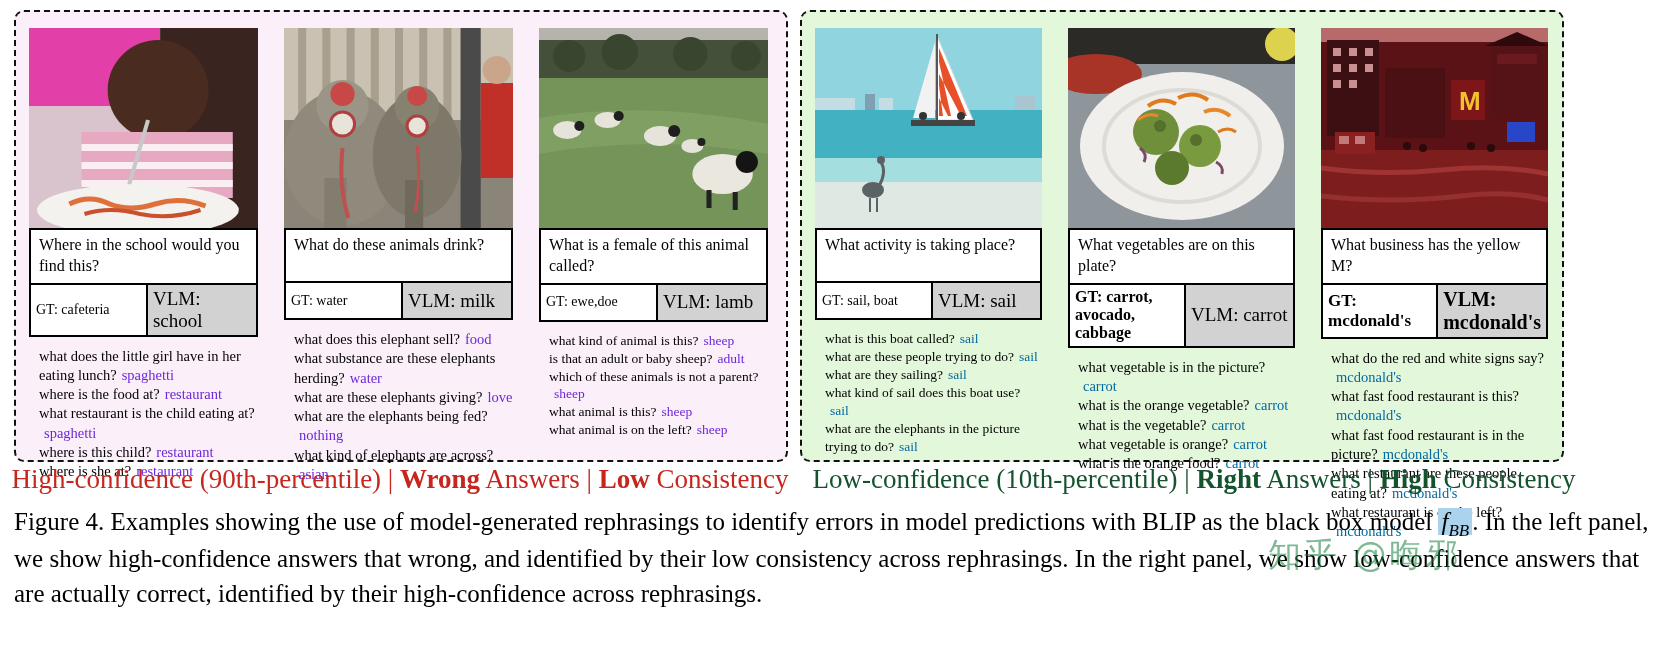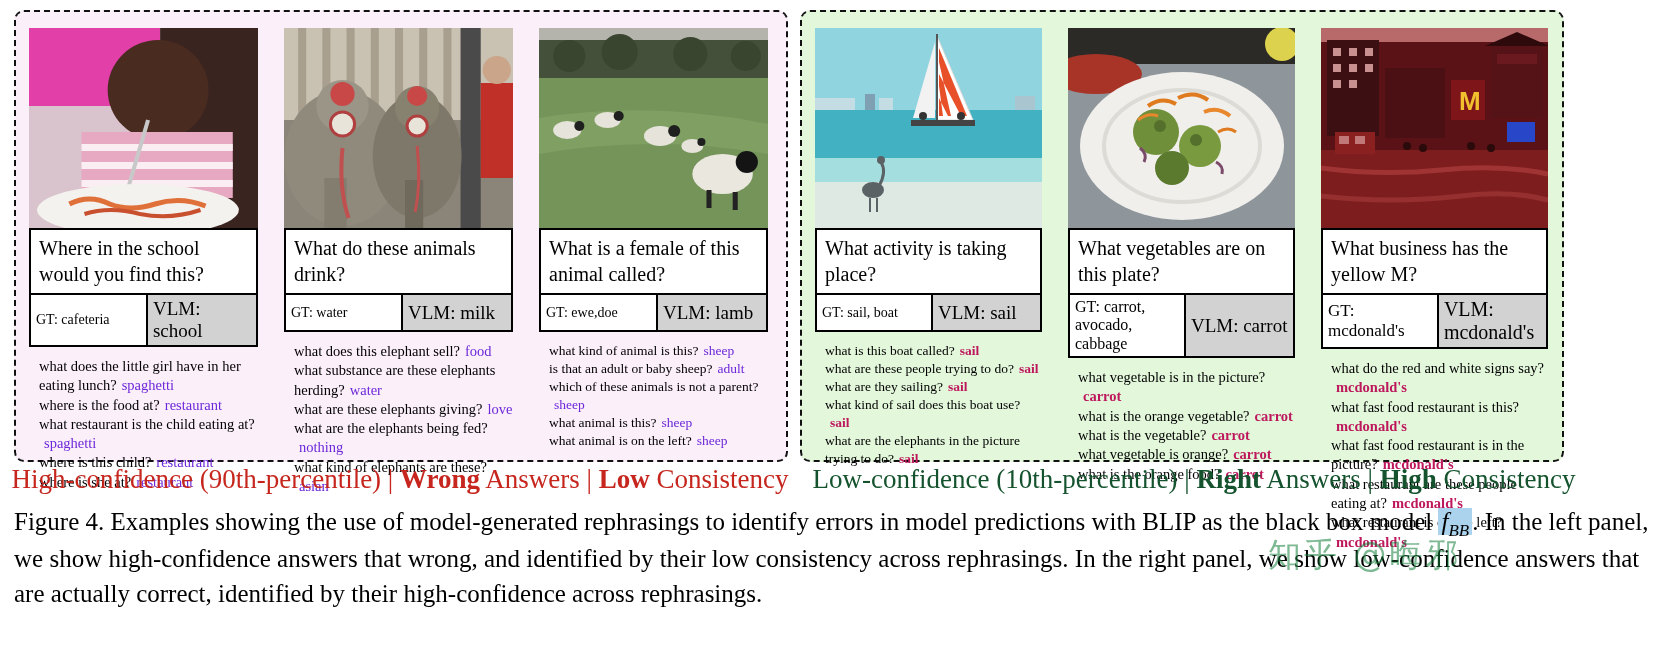--- a/index.html
+++ b/index.html
@@ -8,29 +8,29 @@
     font-family:"Liberation Serif",serif;color:#000;
   }
   .panels{position:absolute;top:10px;left:14px;display:flex;gap:12px;}
   .panel{border:2px dashed #111;border-radius:10px;height:452px;box-sizing:border-box;padding:16px 13px 8px;}
   .panel.left{width:774px;background:#fbeffa;}
   .panel.right{width:764px;background:#e3f7db;}
   .cards{display:flex;gap:26px;}
   .card{width:229px;display:flex;flex-direction:column;}
   .panel.right .card{width:227px;}
   .photo{width:100%;height:200px;display:block;}
-  .qbox{border:2px solid #000;background:#fff;font-size:20px;line-height:1.3;padding:5px 8px 6px;min-height:55px;box-sizing:border-box;}
+  .qbox{border:2px solid #000;background:#fff;font-size:16px;line-height:1.3;padding:5px 8px 6px;min-height:55px;box-sizing:border-box;}
   .gvrow{display:flex;border:2px solid #000;border-top:0;min-height:35px;}
   .gcell{flex:1.07;background:#fff;border-right:2px solid #000;padding:3px 5px;font-size:14px;display:flex;align-items:center;}
   .vcell{flex:1;background:#d2d2d2;padding:3px 5px;font-size:19px;display:flex;align-items:center;}
-  .gcell.small,.vcell.small{font-size:16px;line-height:1.15;}
+  .gcell.small,.vcell.small{font-size:16px;line-height:1.15;font-weight:bold;}
   .rlist{padding:10px 0 0 10px;font-size:14.5px;line-height:1.33;}
   .ra{margin-left:5px;}
   .panel.left .ra{color:#6d28d9;}
-  .panel.right .ra{color:#be185d;font-weight:bold;}
+  .panel.right .ra{color:#0369a1;}
   .labels{position:absolute;top:464px;left:0;width:1668px;display:flex;}
   .plabel{font-size:27px;text-align:center;}
   .plabel b{font-weight:bold;}
   .plabel.red{width:800px;color:#c6261e;}
   .plabel.green{width:788px;color:#14532d;}
   .caption{position:absolute;left:14px;top:505px;width:1646px;font-size:25px;line-height:1.37;}
   .fhl{background:#abd3ee;font-style:italic;padding:0 3px;text-align:right;}
   .fhl sub{font-size:17px;font-style:italic;}
   .watermark{position:absolute;top:533px;left:1268px;font-size:33px;letter-spacing:3px;
     color:#15803d;opacity:.55;font-family:"DejaVu Sans",sans-serif;pointer-events:none;}
@@ -102,21 +102,21 @@
         <div class="qbox"><span>What do these animals drink?</span></div>
         <div class="gvrow">
           <div class="gcell">GT: water</div>
           <div class="vcell">VLM: milk</div>
         </div>
         <div class="rlist">
           <div><span class="rq">what does this elephant sell?</span><span class="ra">food</span></div>
           <div><span class="rq">what substance are these elephants herding?</span><span class="ra">water</span></div>
           <div><span class="rq">what are these elephants giving?</span><span class="ra">love</span></div>
           <div><span class="rq">what are the elephants being fed?</span><span class="ra">nothing</span></div>
-          <div><span class="rq">what kind of elephants are these?</span><span class="ra">asian</span></div>
+          <div><span class="rq">what kind of elephants are across?</span><span class="ra">asian</span></div>
         </div>
       </div>
 
       <div class="card">
         <svg class="photo" viewBox="0 0 227 200" preserveAspectRatio="none">
           <rect width="227" height="200" fill="#74945a"></rect>
           <rect width="227" height="16" fill="#b4b4ac"></rect>
           <rect y="12" width="227" height="38" fill="#45503a"></rect>
           <circle cx="30" cy="28" r="16" fill="#3a4530"></circle>
             <circle cx="80" cy="24" r="18" fill="#3a4530"></circle>

